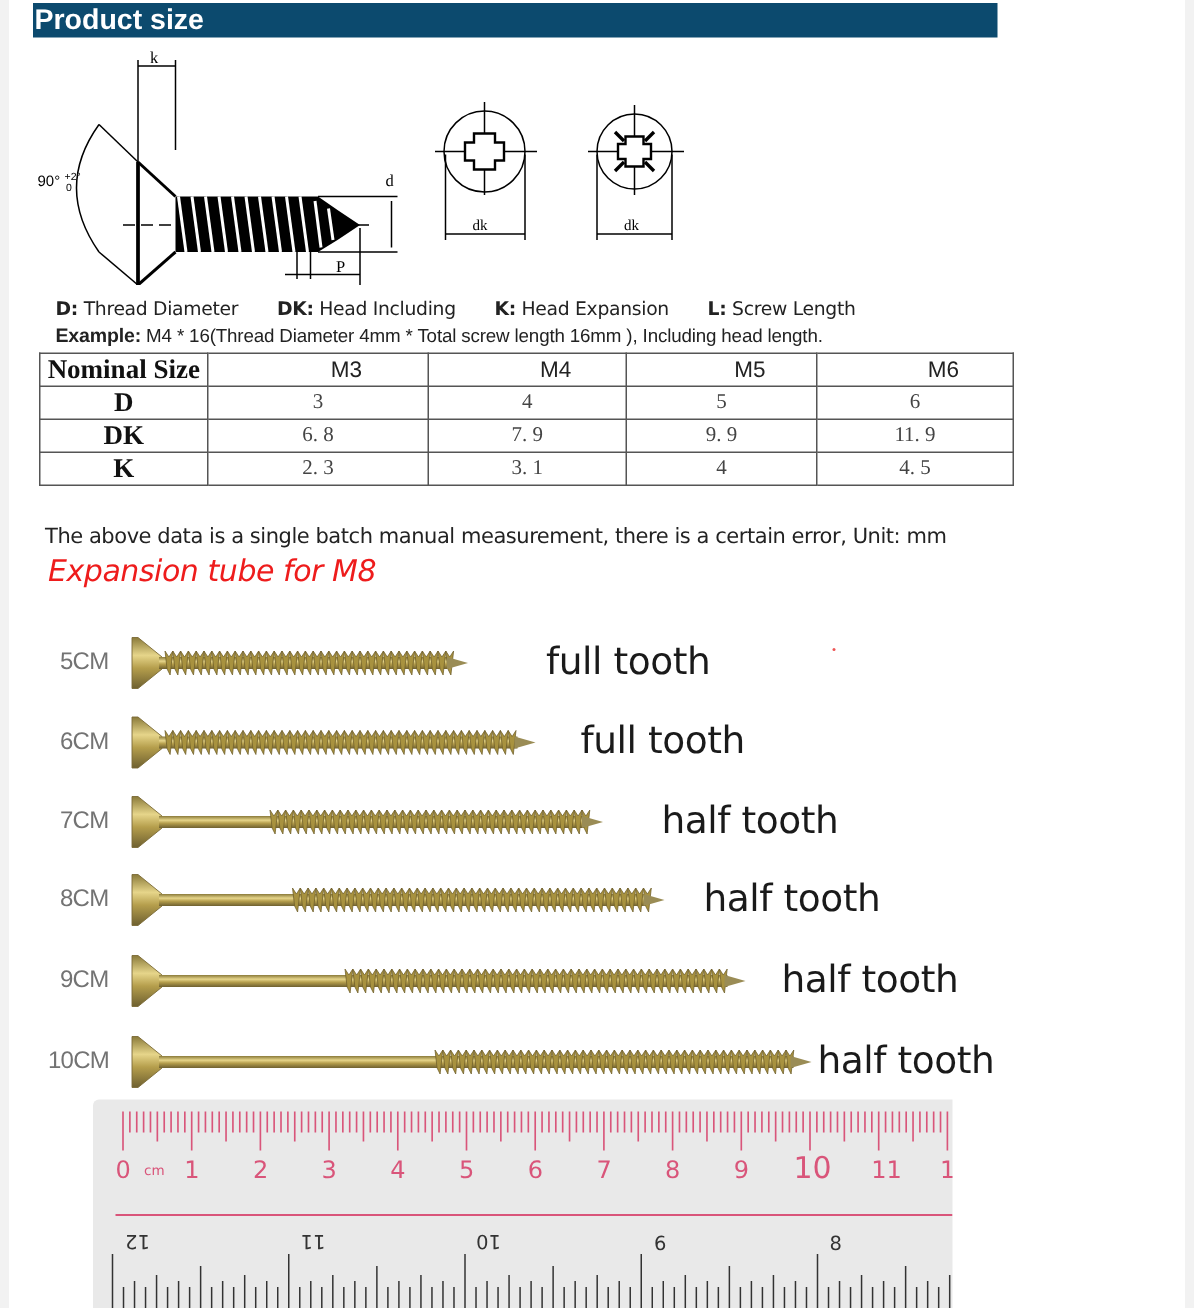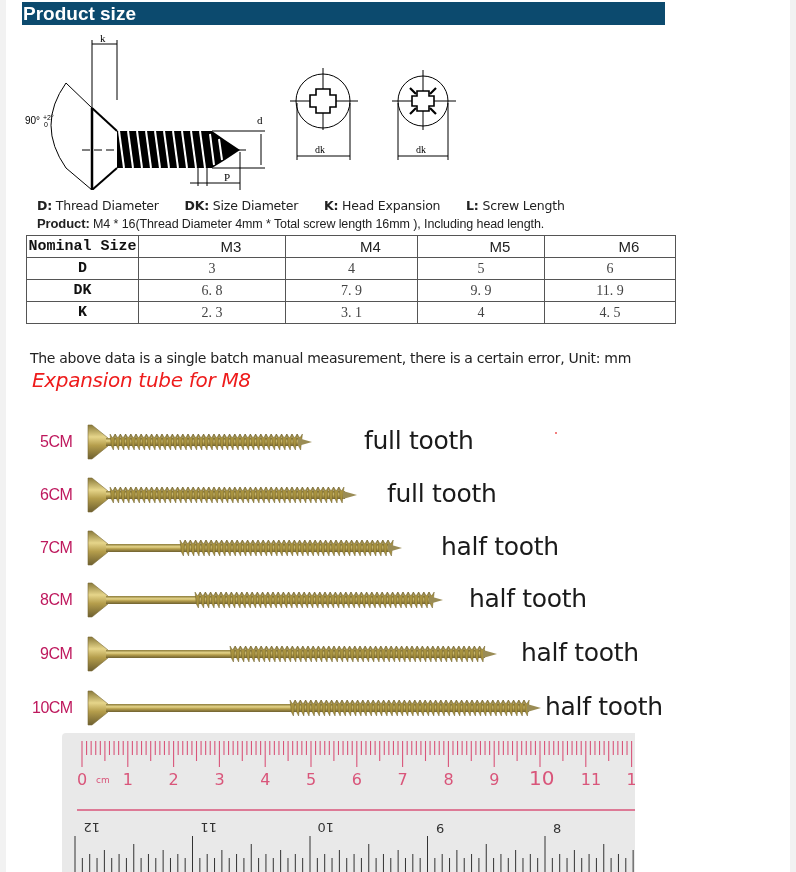--- a/index.html
+++ b/index.html
@@ -33,40 +33,40 @@
 
   table.spec {
     position:absolute; left:26px; top:235px;
     border-collapse:collapse; font-size:14px;
   }
   table.spec td {
     border:1px solid #555; height:21px; padding:0; text-align:center;
     font-family:"Liberation Serif", serif; color:#444; font-size:14px;
   }
   table.spec td.rowhead {
-    font-family:Liberation Mono, monospace; font-weight:bold; color:#111;
-    width:111px; font-size:15px;
+    font-family:Liberation Serif, serif; font-weight:bold; color:#111;
+    width:111px; font-size:18px;
   }
   table.spec tr.hdr td.col {
     font-family:"Liberation Sans", sans-serif; color:#222; font-size:15px;padding-left:38px;
   }
   table.spec td.angle { text-align:left; padding-left:28px; }
 
   .note {
     position:absolute; left:30px; top:350px; font-size:14px; color:#222;
     font-family:"DejaVu Sans", sans-serif; letter-spacing:-0.3px;
   }
   .subtitle {
     position:absolute; left:32px; top:368px; font-size:20px; color:#ee1c1c;
     font-family:"DejaVu Sans", sans-serif; letter-spacing:-0.3px;font-style:italic;
   }
 
   .screw-row { position:absolute; left:0; width:796px; height:40px; }
   .size-label {
-    position:absolute; font-size:16px; color:#be185d; letter-spacing:-0.5px;
+    position:absolute; font-size:16px; color:#737373; letter-spacing:-0.5px;
     font-family:"Liberation Sans", sans-serif;
   }
   .tooth-label {
     position:absolute; font-size:25px; color:#1a1a1a;
     font-family:"DejaVu Sans", sans-serif; letter-spacing:-0.3px;
   }
   .red-dot { position:absolute; left:555px; top:432px; width:2px; height:2px; background:#e55; border-radius:1px; }
 
   .ruler {
     position:absolute; left:62px; top:733px; width:573px; height:139px;
@@ -160,26 +160,26 @@
     <text x="257" y="124">d</text>
     <text x="224" y="181">P</text>
     <text x="162" y="201">L</text>
     <text x="315" y="153" font-size="10">dk</text>
     <text x="416" y="153" font-size="10">dk</text>
   </g>
 </svg>
 
 <div class="legend">
   <span class="item"><b>D:</b> <span>Thread Diameter</span></span>
-  <span class="item"><b>DK:</b> <span>Size Diameter</span></span>
+  <span class="item"><b>DK:</b> <span>Head Including</span></span>
   <span class="item"><b>K:</b> <span>Head Expansion</span></span>
   <span class="item"><b>L:</b> <span>Screw Length</span></span>
 </div>
 <div class="example">
-  <b>Product:</b> <span>M4 * 16(Thread Diameter 4mm * Total screw length 16mm ), Including head length.</span>
+  <b>Example:</b> <span>M4 * 16(Thread Diameter 4mm * Total screw length 16mm ), Including head length.</span>
 </div>
 
 <table class="spec">
   <tbody>
       <tr class="hdr">
     <td class="rowhead">Nominal Size</td>
     <td class="col" style="width:108px">M3</td>
     <td class="col" style="width:93px">M4</td>
     <td class="col" style="width:88px">M5</td>
     <td class="col" style="width:92px">M6</td>

